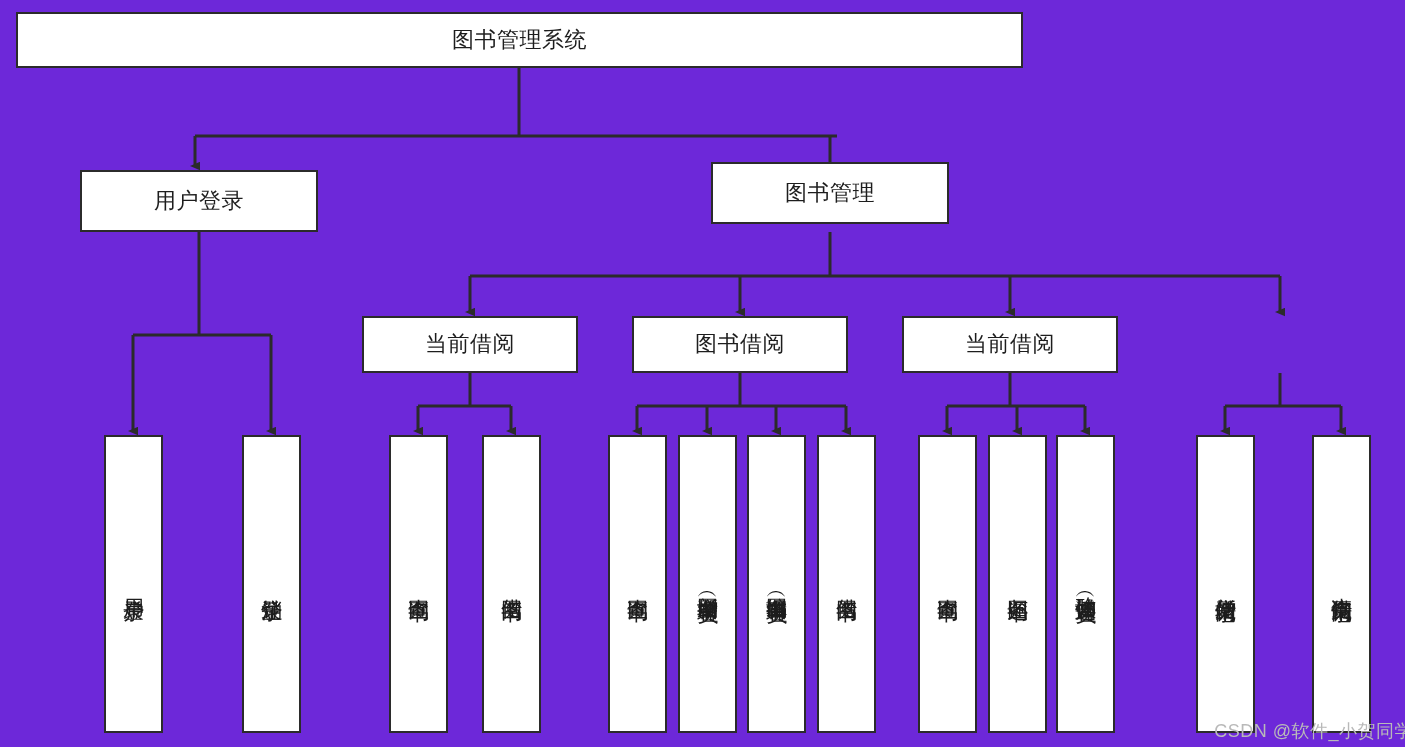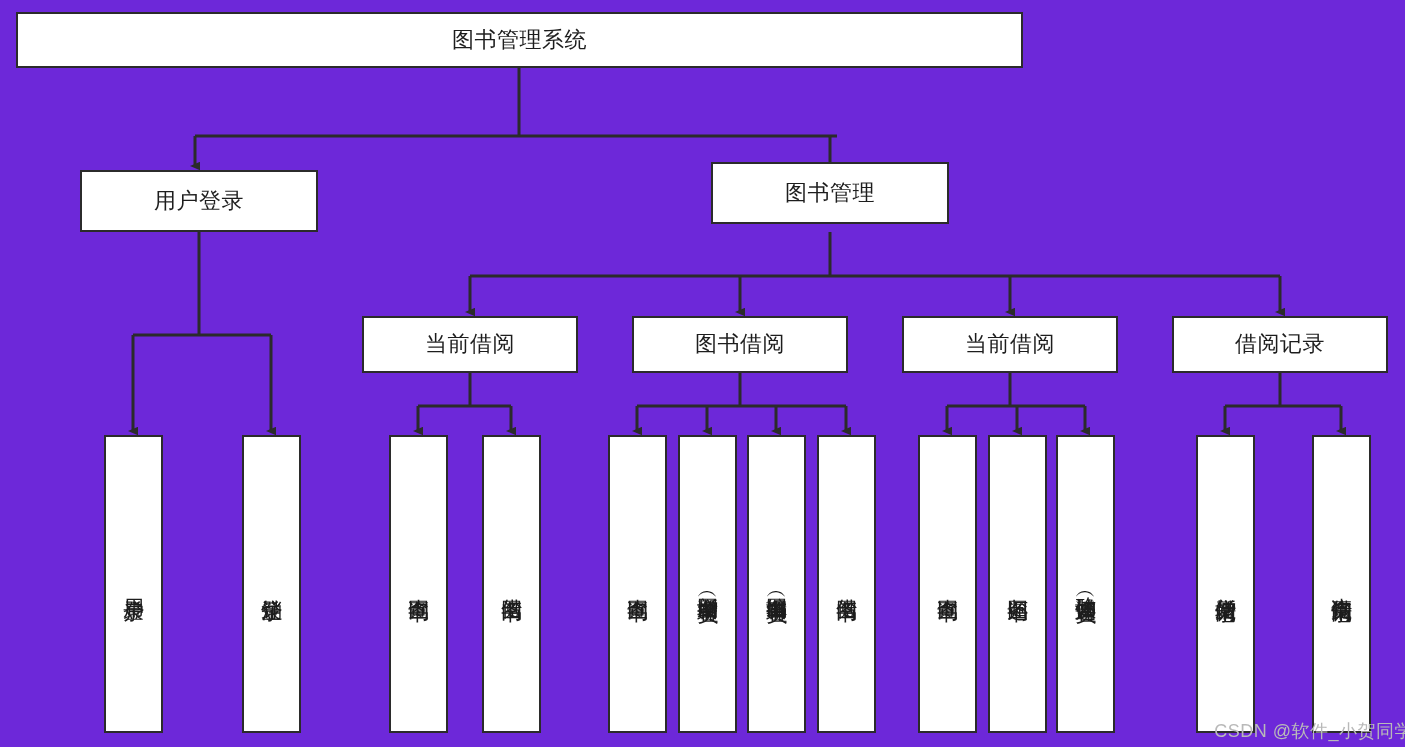--- a/index.html
+++ b/index.html
@@ -140,23 +140,20 @@
 
   <div class="node-box" style="left:362px; top:316px; width:216px; height:57px;">
     <span class="node-label">当前借阅</span>
   </div>
   <div class="node-box" style="left:632px; top:316px; width:216px; height:57px;">
     <span class="node-label">图书借阅</span>
   </div>
   <div class="node-box" style="left:902px; top:316px; width:216px; height:57px;">
     <span class="node-label">当前借阅</span>
   </div>
-  <div class="node-box" style="left:1172px; top:316px; width:216px; height:57px;">
-    <span class="node-label">借阅记录</span>
-  </div>
 
   <div class="node-box vertical" style="left:104px; top:435px; width:59px; height:298px;">
     <span class="node-label">用户登录</span>
   </div>
   <div class="node-box vertical" style="left:242px; top:435px; width:59px; height:298px;">
     <span class="node-label">注销登录</span>
   </div>
 
   <div class="node-box vertical" style="left:389px; top:435px; width:59px; height:298px;">
     <span class="node-label">查询图书</span>

